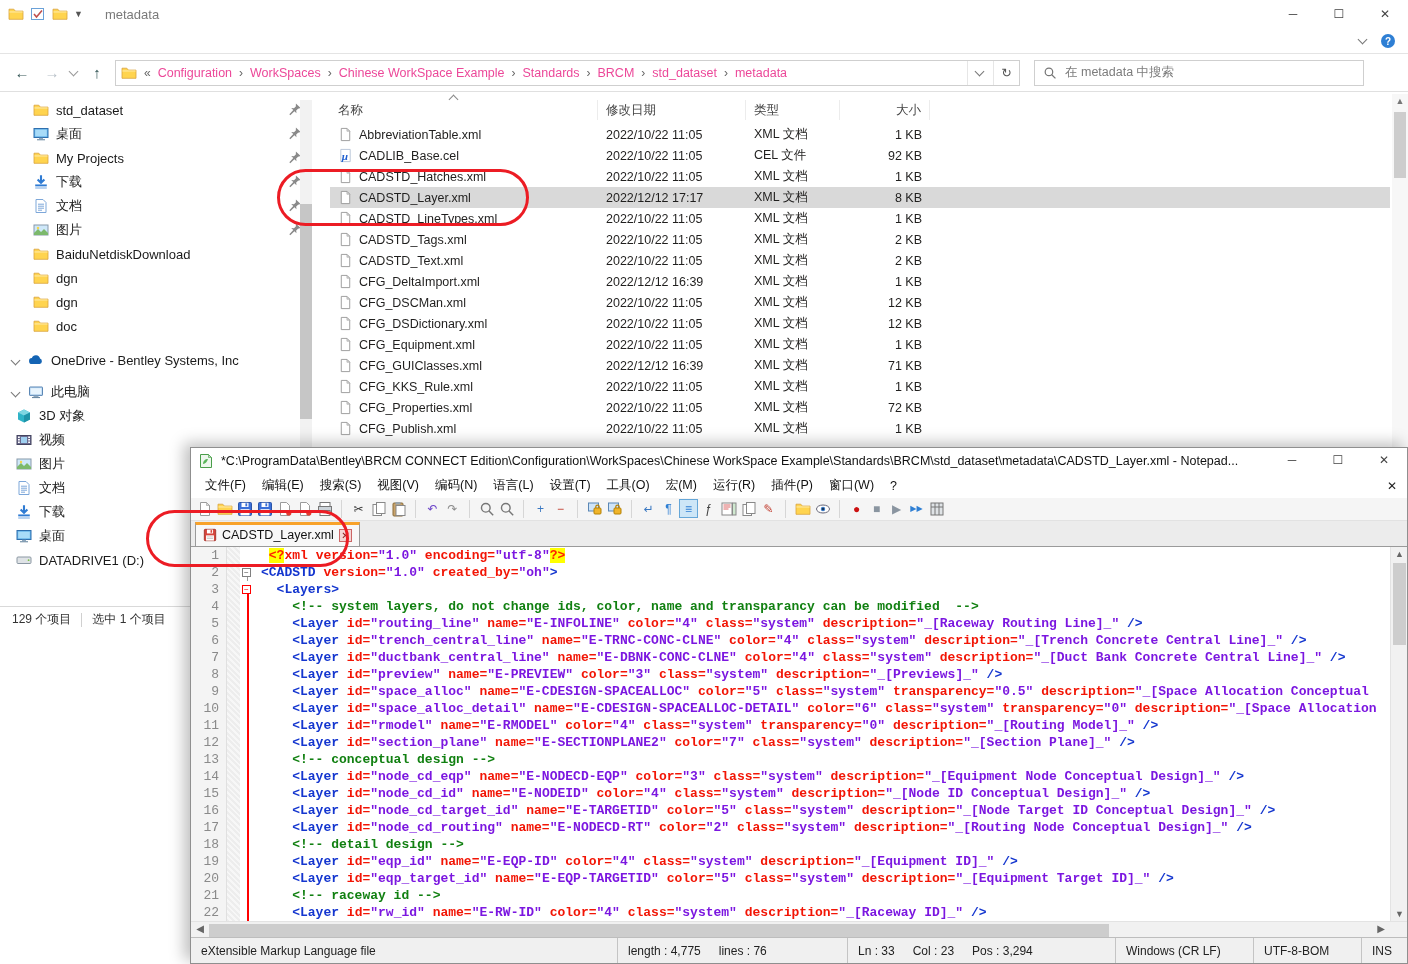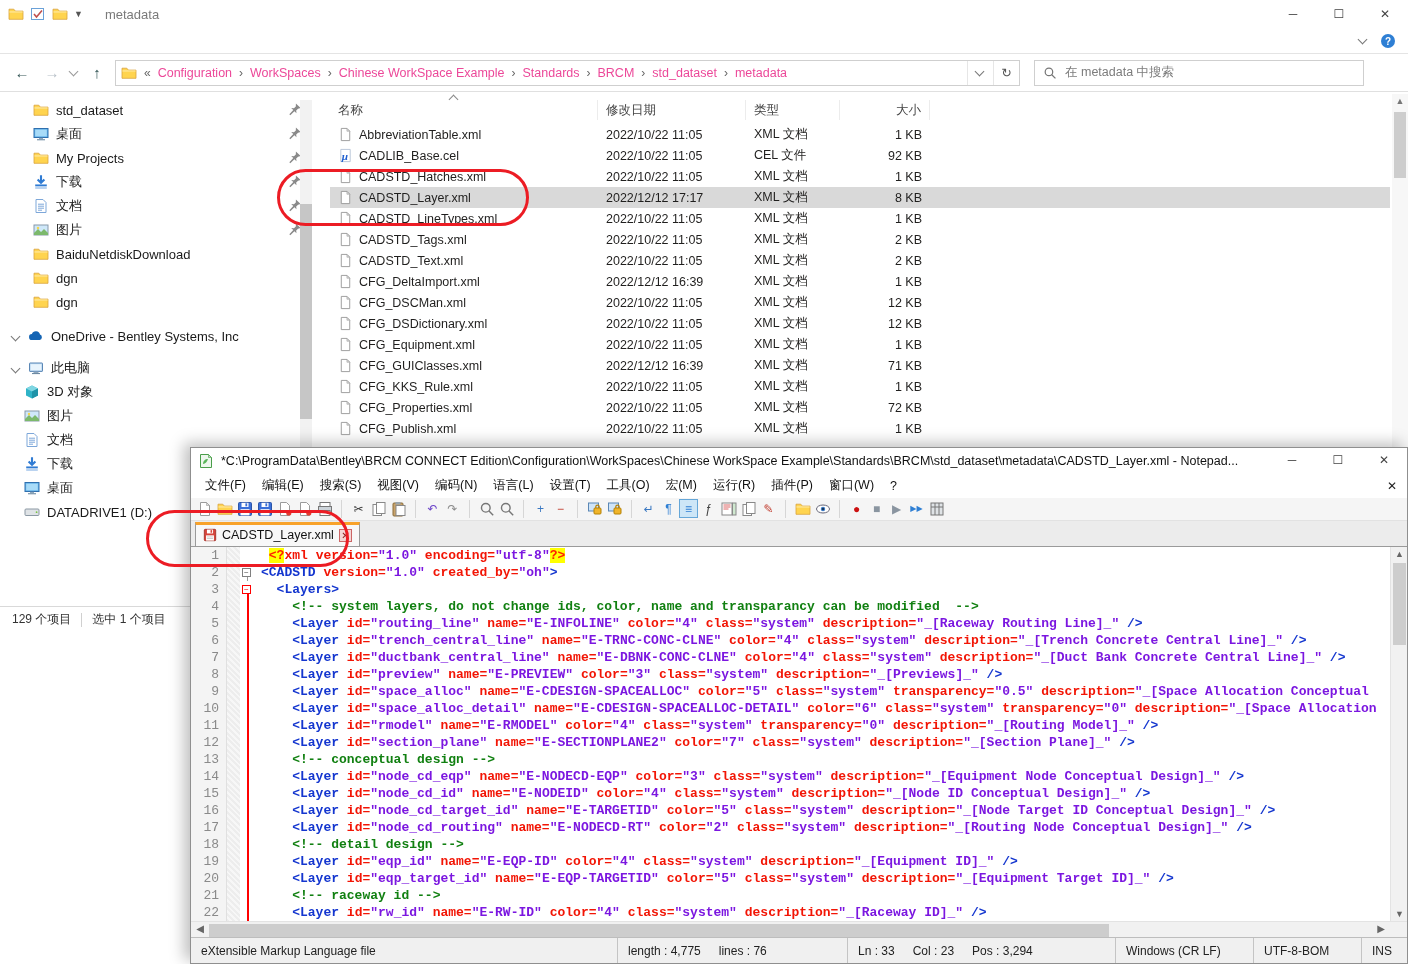--- a/index.html
+++ b/index.html
@@ -30,21 +30,21 @@
   .csep{color:#666;font-size:12px;padding:0 1px;}
   .addrbtn{width:26px;height:24px;display:flex;align-items:center;justify-content:center;border-left:1px solid #e6e6e6;color:#555;}
   .search{width:330px;height:26px;border:1px solid #cfcfcf;display:flex;align-items:center;gap:8px;padding:0 8px;margin-left:8px;}
   .search .ph{color:#7c7c7c;font-size:12.5px;}
 
   
   .sidebar{position:absolute;left:0;top:94px;width:316px;height:512px;overflow:hidden;padding-top:4px;}
   .srow{height:24px;display:flex;align-items:center;gap:7px;position:relative;padding-right:34px;}
   .srow .lbl{white-space:nowrap;font-size:13px;}
   .srow.sel{background:#d9d9d9;}
-  .pl1{padding-left:33px;} .pl0{padding-left:12px;} .pl2{padding-left:24px;}
+  .pl1{padding-left:33px;} .pl0{padding-left:12px;} .pl2{padding-left:16px;}
   .pin{position:absolute;right:14px;top:4px;width:15px;height:15px;}
   .gap10{height:10px;} .gap8{height:8px;}
   .chev{display:inline-block;width:7px;height:7px;border-right:1.4px solid #777;border-bottom:1.4px solid #777;transform:rotate(45deg);margin-right:2px;flex:none;}
   .sb-scroll{position:absolute;right:2px;top:6px;width:12px;height:500px;background:#f2f2f2;}
   .sb-thumb{position:absolute;left:0;top:104px;width:12px;height:215px;background:#c6c6c6;}
   .ex-status{position:absolute;left:0;top:606px;width:1408px;height:26px;border-top:1px solid #d9d9d9;display:flex;align-items:center;padding-left:12px;gap:10px;font-size:12px;color:#333;background:#fff;}
   .vdiv{width:1px;height:14px;background:#d0d0d0;}
 
   
   .filelist{position:absolute;left:330px;top:96px;width:1060px;height:510px;}
@@ -298,20 +298,29 @@
         </div>
         <div class="srow pl1">
           <span class="icn">
             <svg viewBox="0 0 16 16">
               <path d="M1 3.2h4.8l1.6 1.9H15v8.2H1z" fill="#ffd44f" stroke="#d9a33c" stroke-width=".8"></path>
               <path d="M1.4 5.4h13.2v1.1H1.4z" fill="#ffeaa6"></path>
             </svg>
           </span>
           <span class="lbl">dgn</span>
         </div>
+        <div class="srow pl1">
+          <span class="icn">
+            <svg viewBox="0 0 16 16">
+              <path d="M1 3.2h4.8l1.6 1.9H15v8.2H1z" fill="#ffd44f" stroke="#d9a33c" stroke-width=".8"></path>
+              <path d="M1.4 5.4h13.2v1.1H1.4z" fill="#ffeaa6"></path>
+            </svg>
+          </span>
+          <span class="lbl">doc</span>
+        </div>
         <div class="gap10"></div>
         <div class="srow pl0">
           <span class="chev" style="transform: rotate(45deg);"></span>
           <span class="icn">
             <svg viewBox="0 0 16 16">
               <path d="M4.2 12a3 3 0 0 1-.3-6A4.2 4.2 0 0 1 12 6.6 2.8 2.8 0 0 1 11.6 12z" fill="#1464b4"></path>
             </svg>
           </span>
           <span class="lbl">OneDrive - Bentley Systems, Inc</span>
         </div>
@@ -330,20 +339,37 @@
         </div>
         <div class="srow pl2">
           <span class="icn">
             <svg viewBox="0 0 16 16">
               <path d="M8 1.5l6 3v7l-6 3-6-3v-7z" fill="#2fb3c7"></path>
               <path d="M8 1.5l6 3-6 3-6-3z" fill="#7fd6e2"></path>
               <path d="M8 7.5v7l6-3v-7z" fill="#1f93a8"></path>
             </svg>
           </span>
           <span class="lbl">3D 对象</span>
+        </div>
+        <div class="srow pl2">
+          <span class="icn">
+            <svg viewBox="0 0 16 16">
+              <rect x="1" y="3.5" width="14" height="9" fill="#6b6b8f" stroke="#44445f"></rect>
+              <rect x="5" y="5" width="6" height="6" fill="#9fd0f0"></rect>
+              <g fill="#fff">
+                <rect x="2" y="4.5" width="1.8" height="1.5"></rect>
+                <rect x="2" y="7" width="1.8" height="1.5"></rect>
+                <rect x="2" y="9.5" width="1.8" height="1.5"></rect>
+                <rect x="12.2" y="4.5" width="1.8" height="1.5"></rect>
+                <rect x="12.2" y="7" width="1.8" height="1.5"></rect>
+                <rect x="12.2" y="9.5" width="1.8" height="1.5"></rect>
+              </g>
+            </svg>
+          </span>
+          <span class="lbl">视频</span>
         </div>
         <div class="srow pl2">
           <span class="icn">
             <svg viewBox="0 0 16 16">
               <rect x="1" y="3" width="14" height="10" fill="#cfe8fa" stroke="#8899aa"></rect>
               <path d="M1 11l4-4 3 3 3-3 4 4v2H1z" fill="#7cb96c"></path>
               <circle cx="5" cy="6" r="1.2" fill="#f6d44a"></circle>
             </svg>
           </span>
           <span class="lbl">图片</span>

